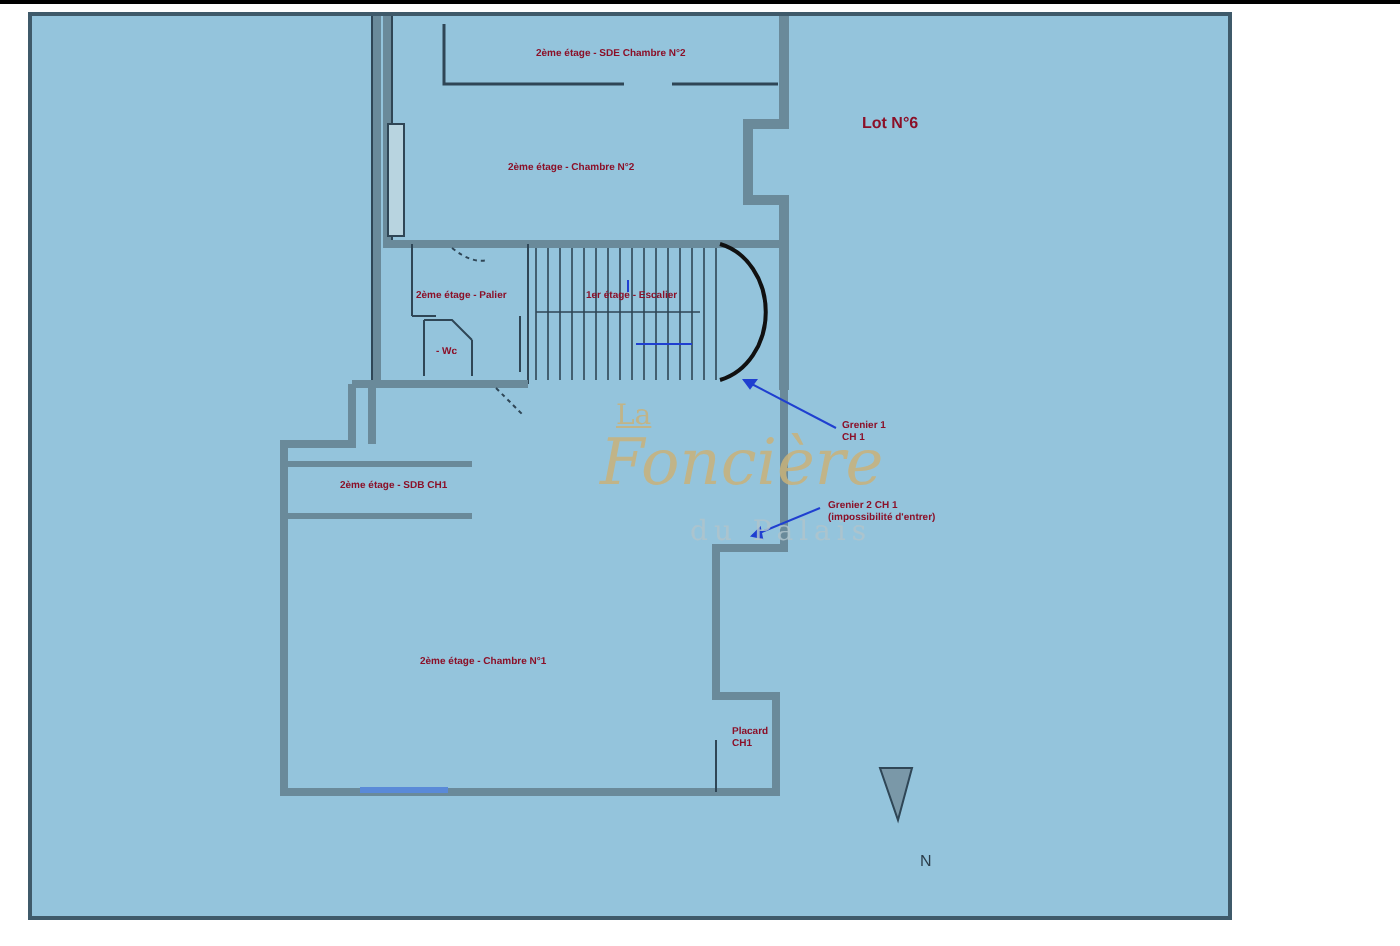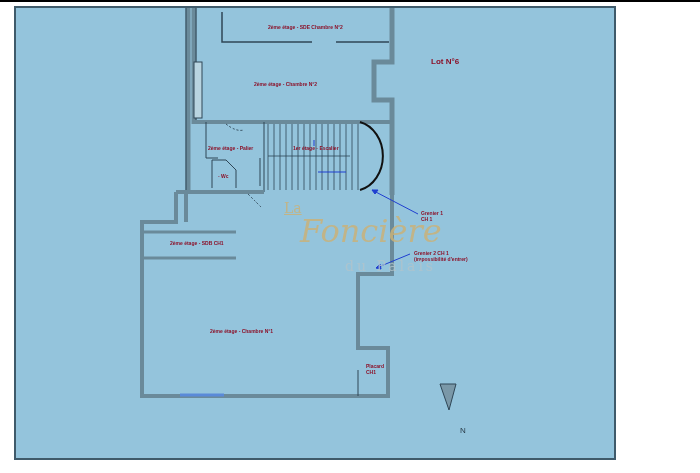--- a/index.html
+++ b/index.html
@@ -78,17 +78,17 @@
 <div class="lbl" style="left:170px;top:240px;">2ème étage - SDB CH1</div>
 <div class="lbl" style="left:210px;top:328px;">2ème étage - Chambre N°1</div>
 <div class="lbl" style="left:366px;top:363px;white-space:pre;">Placard
 CH1</div>
 
 <div class="lbl" style="left:421px;top:210px;">Grenier 1</div>
 <div class="lbl" style="left:421px;top:216px;">CH 1</div>
 <div class="lbl" style="left:414px;top:250px;">Grenier 2 CH 1</div>
 <div class="lbl" style="left:414px;top:256px;">(impossibilité d'entrer)</div>
 
-<div class="wm" style="left:284px;top:200px;font-size:14px;text-decoration:underline;">La</div>
+<div class="wm" style="left:308px;top:200px;font-size:14px;text-decoration:underline;">La</div>
 <div class="wm" style="left:300px;top:212px;font-size:32px;font-style:italic;">Foncière</div>
 <div class="wm" style="left:345px;top:258px;font-size:14px;letter-spacing:3px;color:#b0c4cc;">du Palais</div>
 
 <div class="north" style="left:460px;top:426px;">N</div>
 
 </body></html>

